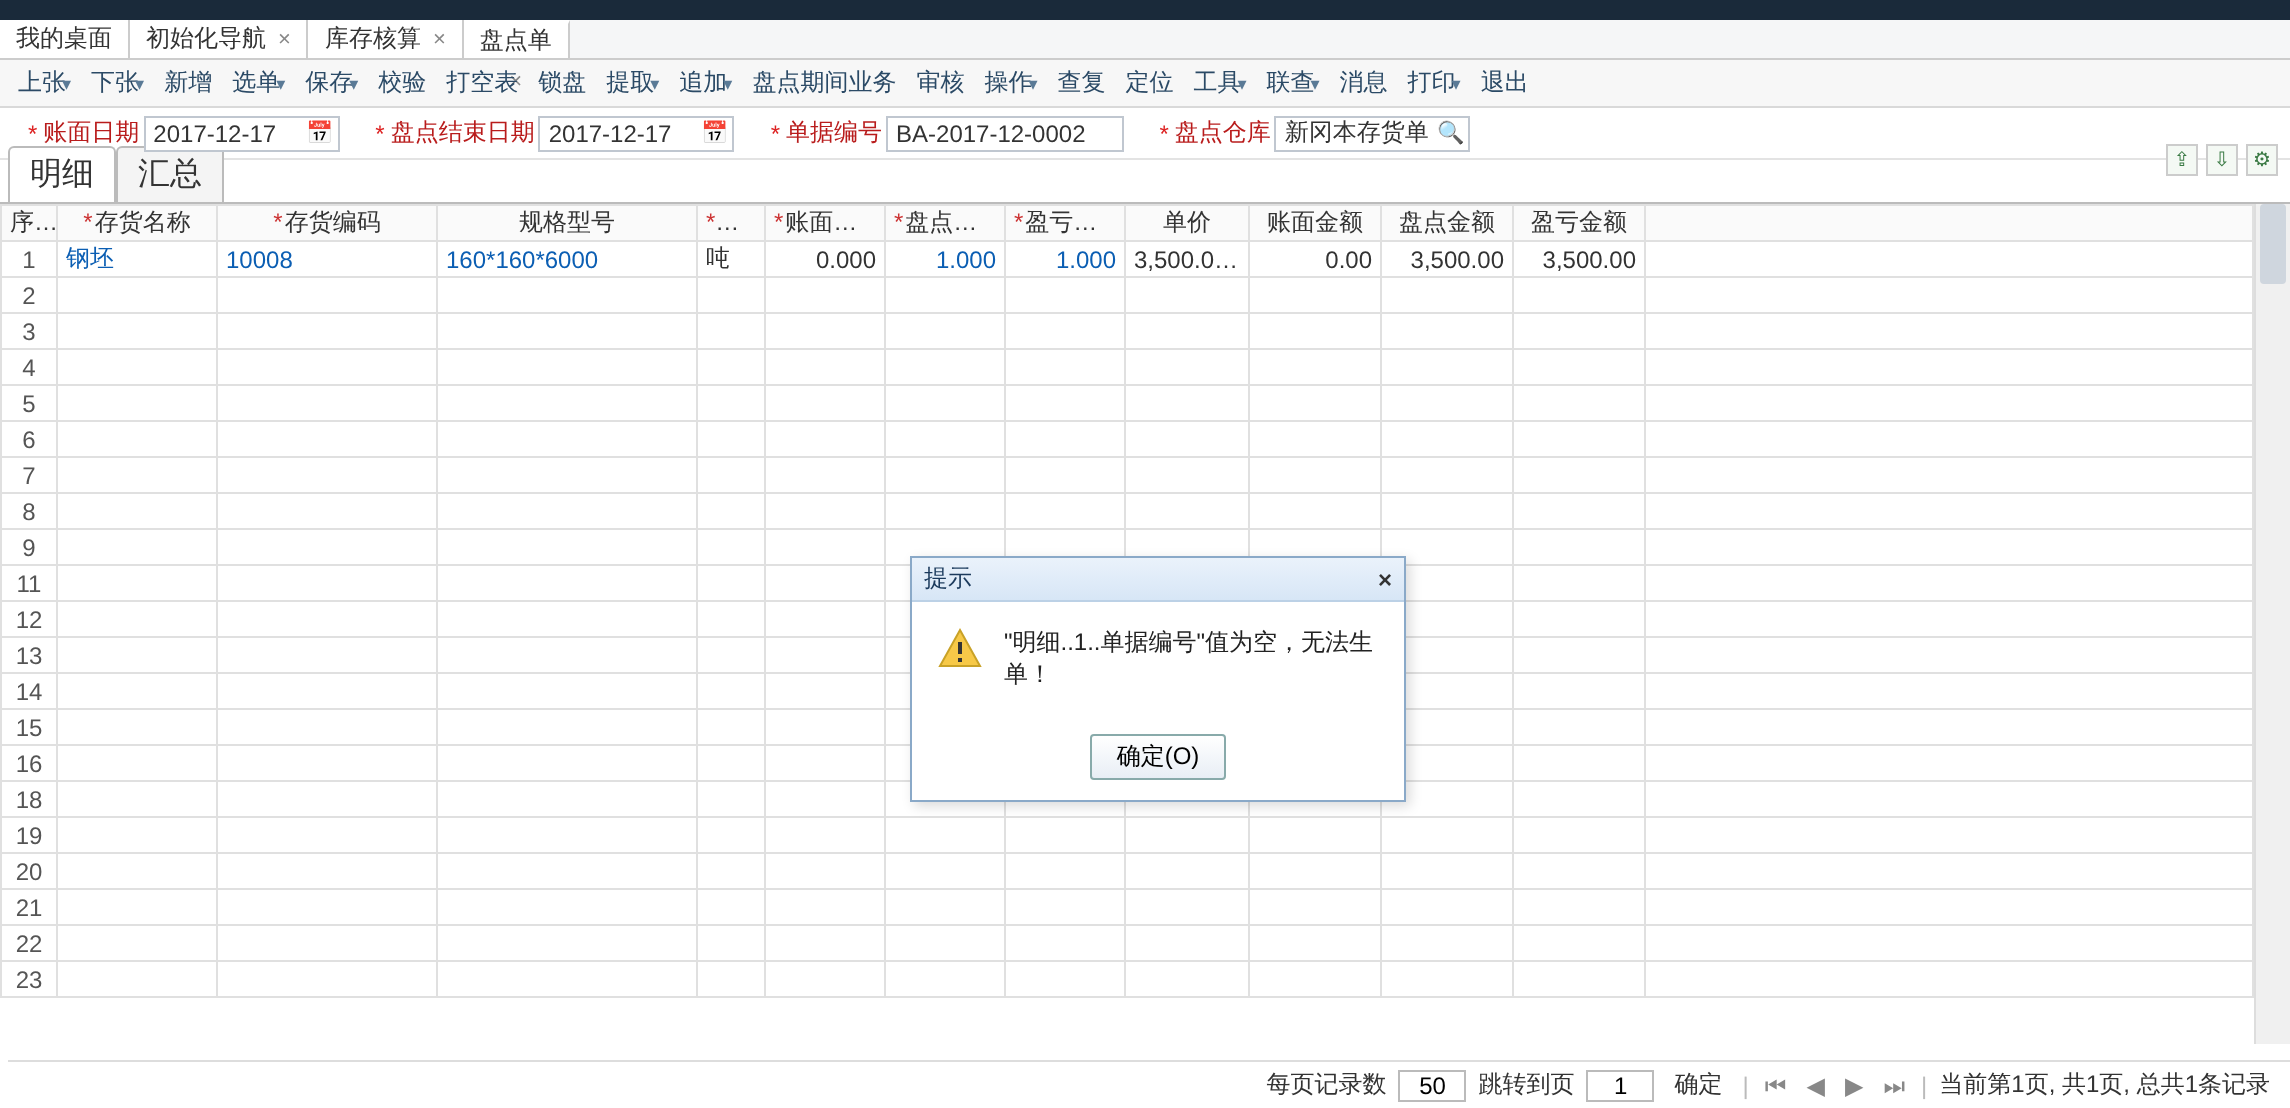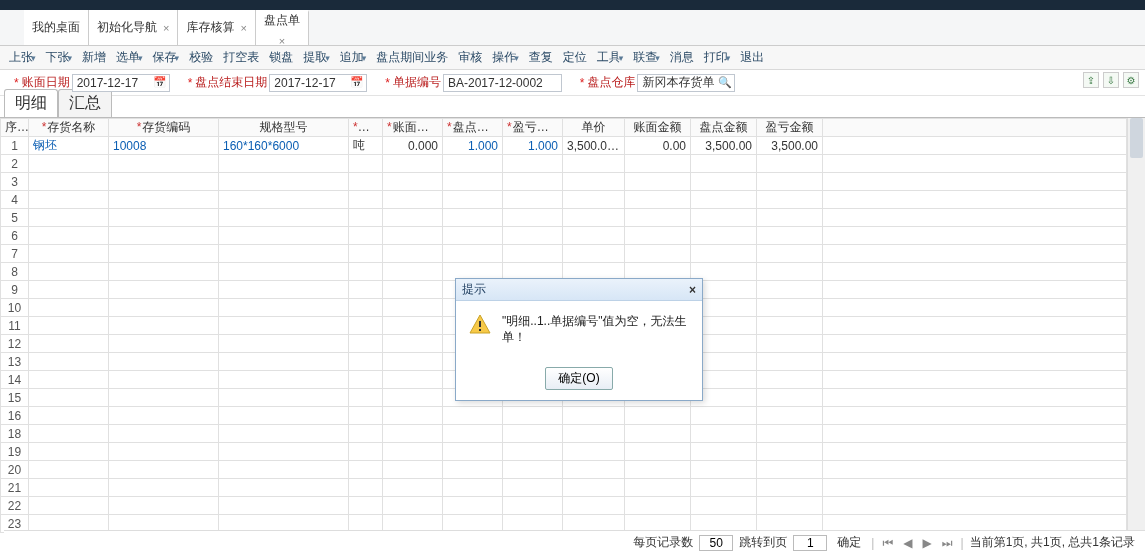--- a/index.html
+++ b/index.html
@@ -2,21 +2,21 @@
 <html><head>
 <meta charset="utf-8">
 <style>
 * { box-sizing: border-box; margin: 0; padding: 0; }
 body { font-family: "Microsoft YaHei", SimSun, Arial, sans-serif; font-size: 12px; color: #333; background: #fff; width: 1145px; height: 554px; overflow: hidden; position: relative; }
 
 
 .topbar { height: 10px; background: #1a2a3a; }
 
 
-.doc-tabs { display: flex; height: 36px; background: #f5f6f7; border-bottom: 1px solid #ccc; padding-left: 24px; }
+.doc-tabs { display: flex; height: 20px; background: #f5f6f7; border-bottom: 1px solid #ccc; }
 .doc-tab { display: flex; align-items: center; padding: 0 8px; border-right: 1px solid #ccc; background: #fff; cursor: pointer; gap: 6px; }
 .doc-tab.active { background: #fff; border-top: 2px solid #fff; flex-direction: column; }
 .doc-tab .tab-x { color: #888; font-size: 11px; cursor: pointer; }
 
 
 .toolbar { display: flex; align-items: center; gap: 4px; padding: 3px 6px; height: 24px; background: #f7f7f7; border-bottom: 1px solid #d9d9d9; color: #2b4a66; }
 .toolbar span.btn { cursor: pointer; padding: 0 3px; }
 .toolbar .caret { font-size: 9px; color: #5a7a96; margin-left: -2px; }
 
 
@@ -323,35 +323,20 @@
             <td></td>
             <td></td>
             <td></td>
             <td></td>
             <td></td>
             <td></td>
             <td></td>
             <td></td>
           </tr>
           <tr>
-            <td class="idx">10</td>
-            <td></td>
-            <td></td>
-            <td></td>
-            <td></td>
-            <td></td>
-            <td></td>
-            <td></td>
-            <td></td>
-            <td></td>
-            <td></td>
-            <td></td>
-            <td></td>
-          </tr>
-          <tr>
             <td class="idx">11</td>
             <td></td>
             <td></td>
             <td></td>
             <td></td>
             <td></td>
             <td></td>
             <td></td>
             <td></td>
             <td></td>

